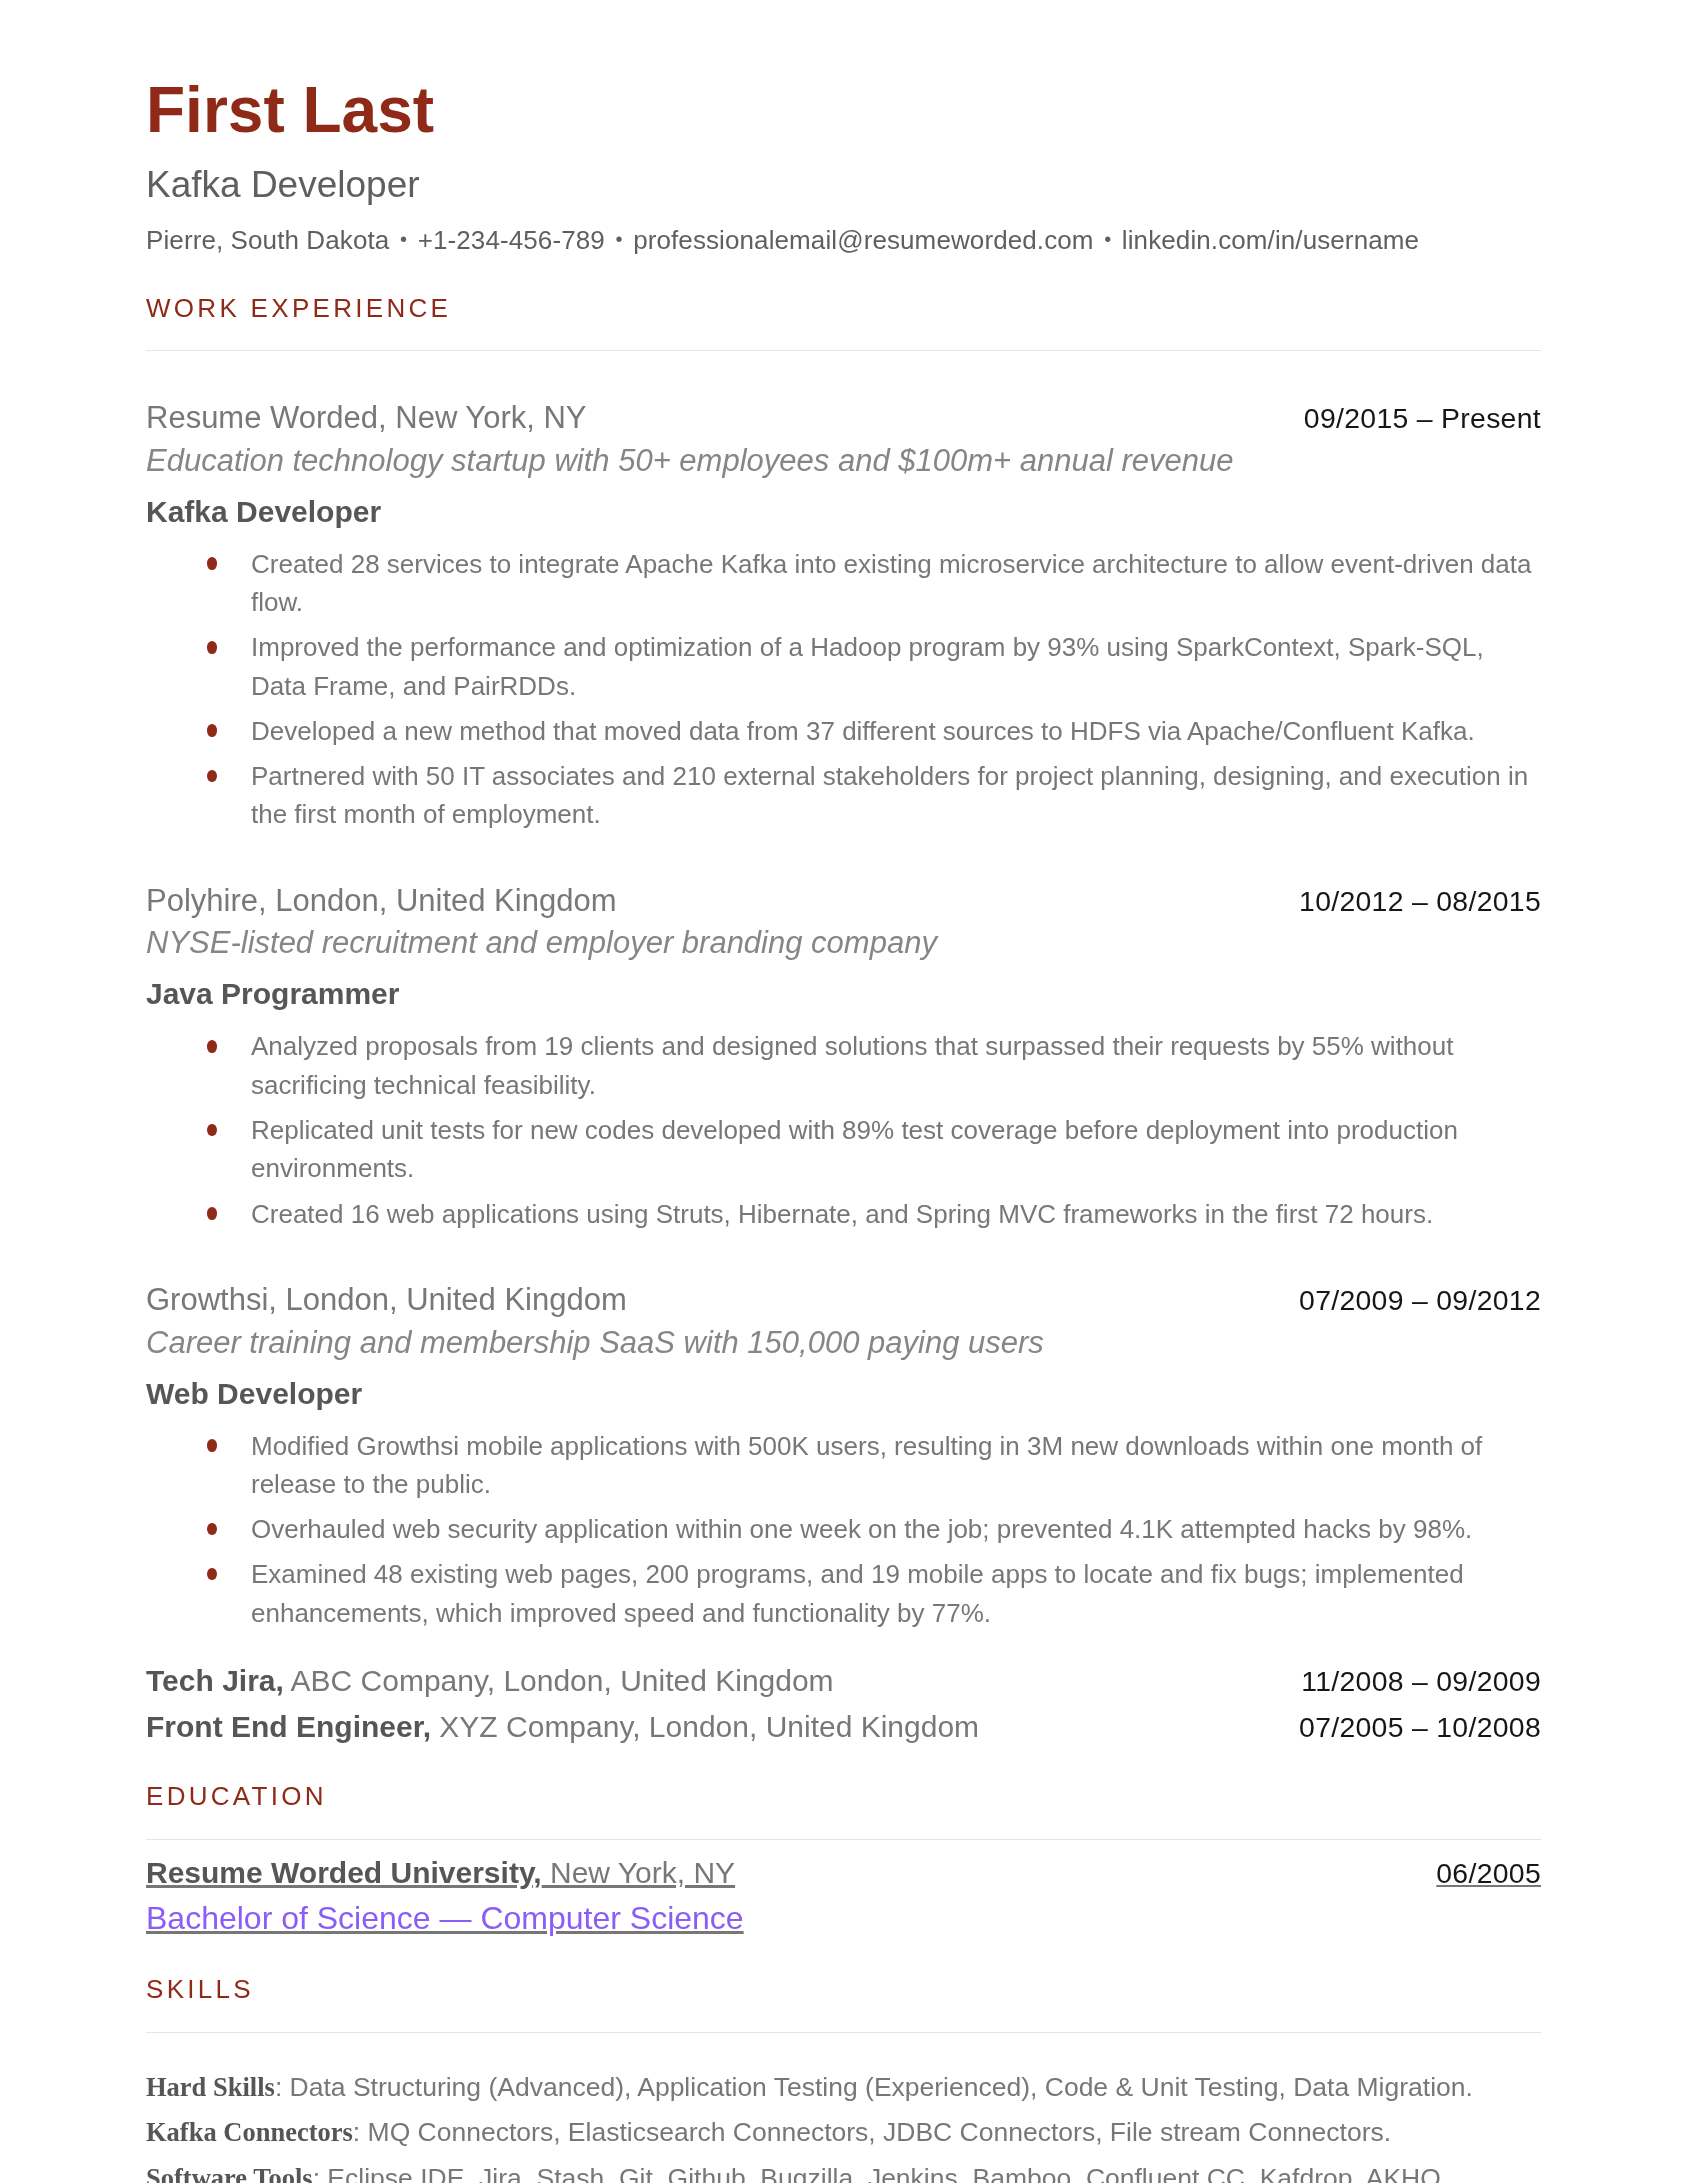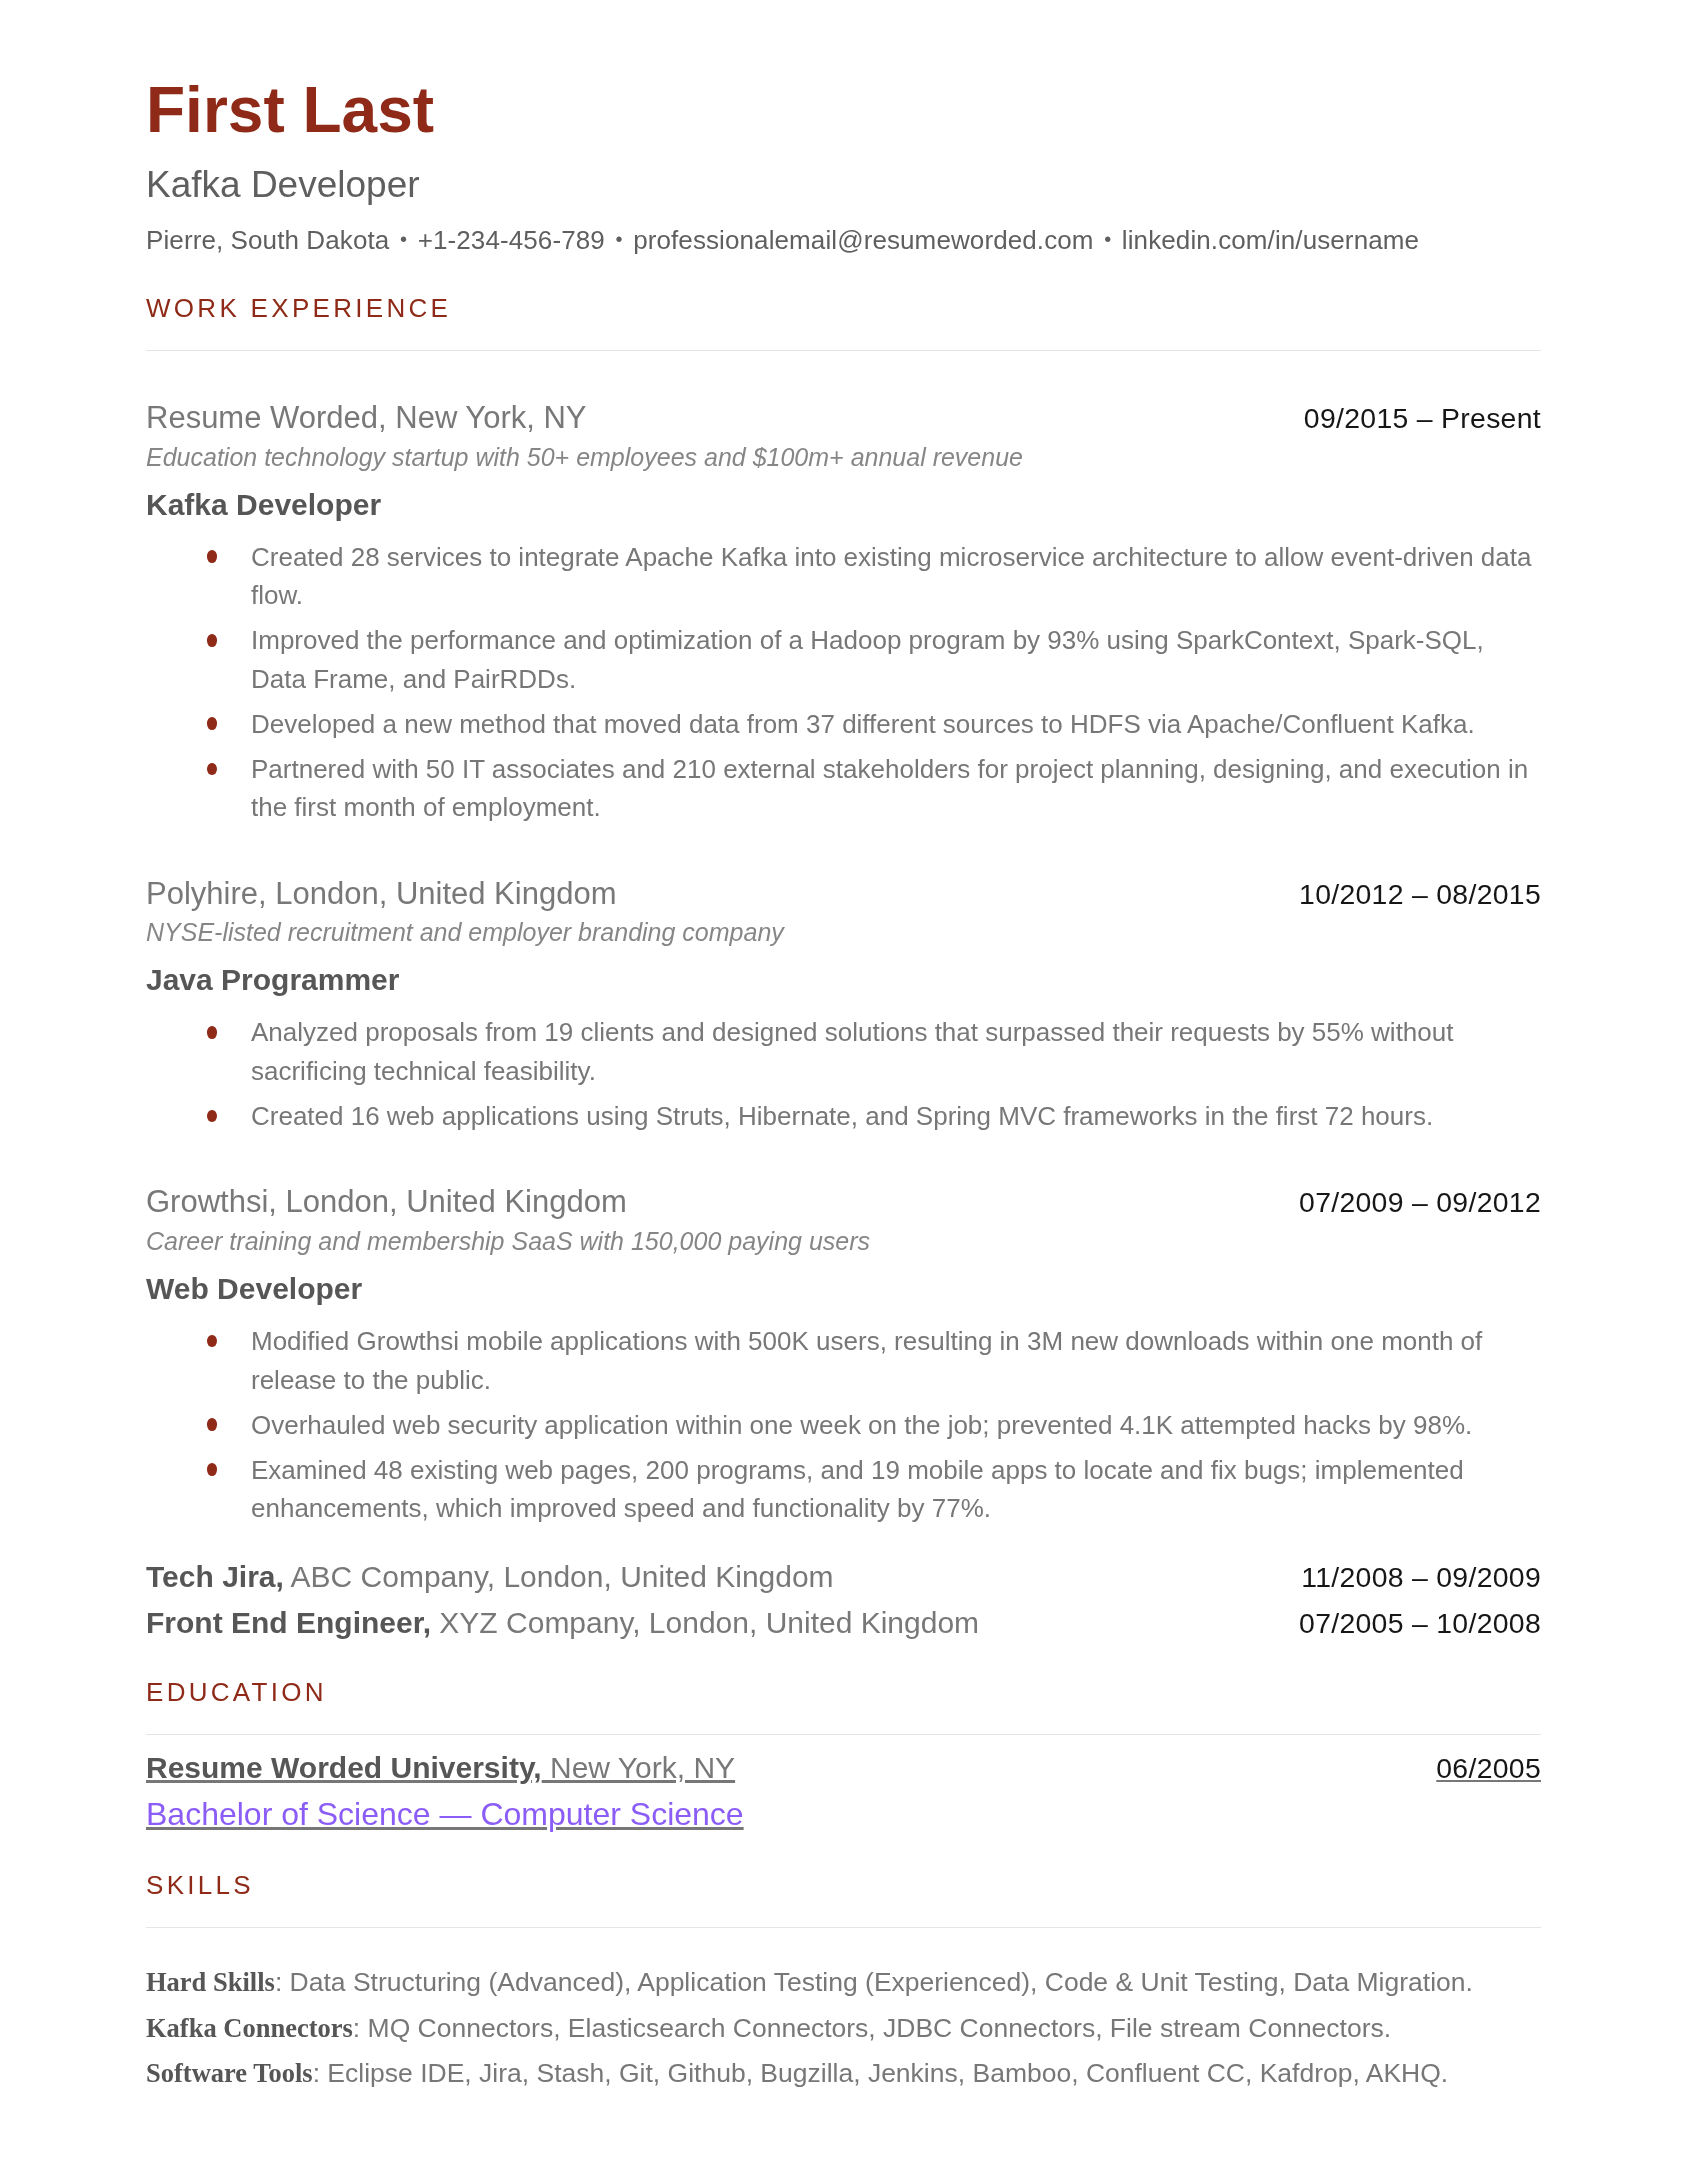--- a/index.html
+++ b/index.html
@@ -65,21 +65,21 @@
   }
   .company { font-size: 31px; color: #787878; }
   .dates {
     font-size: 28.4px;
     color: #161616;
     font-weight: 500;
     white-space: nowrap;
     letter-spacing: 0.3px;
   }
   .desc {
-    font-size: 25px;
+    font-size: 31px;
     font-style: italic;
     color: #868686;
     margin-top: 6.6px;
   }
   .role {
     font-size: 30px;
     font-weight: bold;
     color: #565656;
     margin-top: 16px;
   }
@@ -162,20 +162,21 @@
 
     <div class="job">
       <div class="row">
         <span class="company">Polyhire, London, United Kingdom</span>
         <span class="dates">10/2012 – 08/2015</span>
       </div>
       <div class="desc">NYSE-listed recruitment and employer branding company</div>
       <div class="role">Java Programmer</div>
       <ul class="bullets">
         <li>Analyzed proposals from 19 clients and designed solutions that surpassed their requests by 55% without sacrificing technical feasibility.</li>
+        <li>Replicated unit tests for new codes developed with 89% test coverage before deployment into production environments.</li>
         <li>Created 16 web applications using Struts, Hibernate, and Spring MVC frameworks in the first 72 hours.</li>
       </ul>
     </div>
 
     <div class="job">
       <div class="row">
         <span class="company">Growthsi, London, United Kingdom</span>
         <span class="dates">07/2009 – 09/2012</span>
       </div>
       <div class="desc">Career training and membership SaaS with 150,000 paying users</div>

